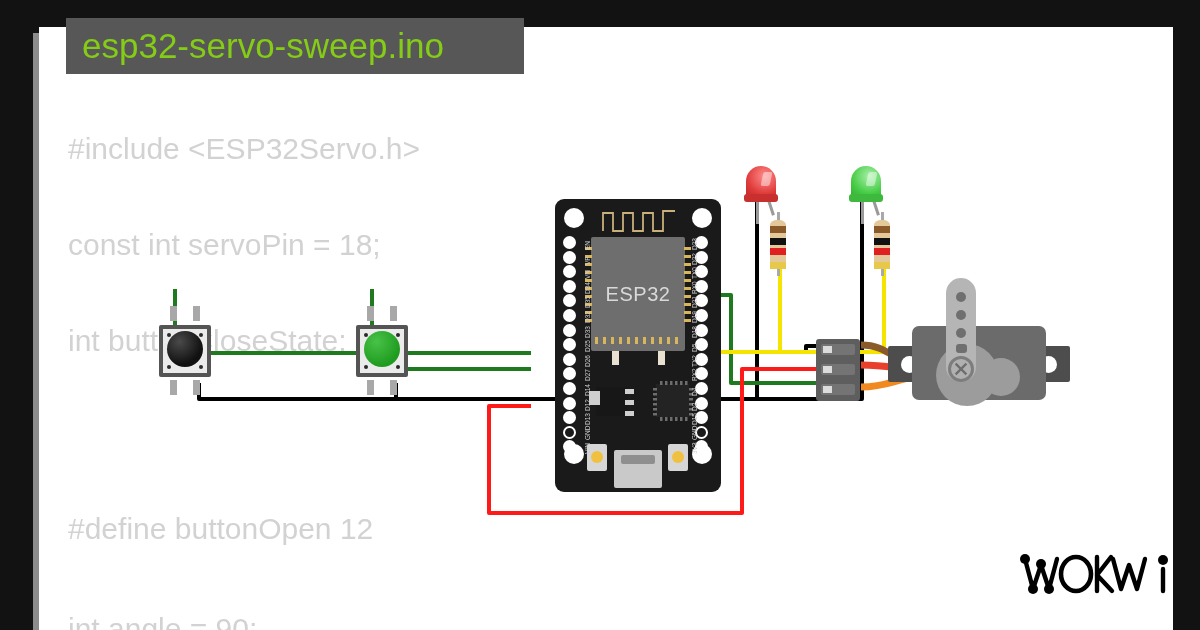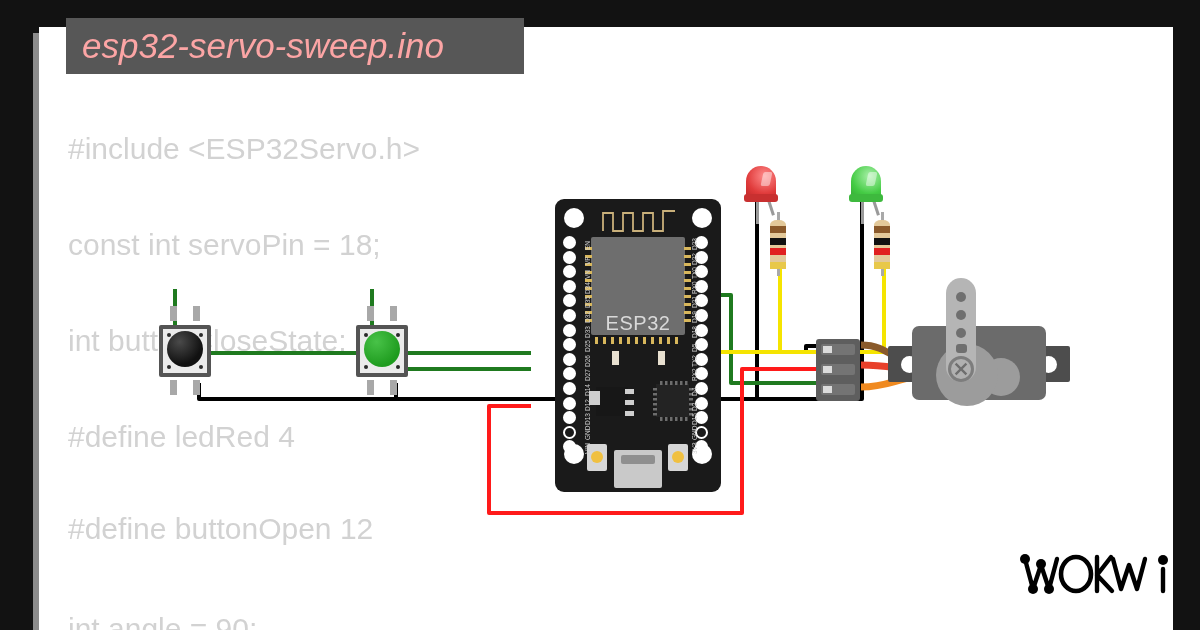--- a/index.html
+++ b/index.html
@@ -40,25 +40,24 @@
   }
 
   
   .title-banner {
     position: absolute; left: 66px; top: 18px;
     width: 458px; height: 56px;
     background: #575757;
     display: flex; align-items: center;
   }
   .title-text {
-    color: #fca5a5; font-size: 35px;
+    color: #84cc16; font-size: 35px;
     padding-left: 16px;
     font-family: "Liberation Sans", sans-serif;
     white-space: nowrap;
-    font-style: italic;
   }
 
   
   .wires { position: absolute; left: 0; top: 0; width: 1200px; height: 630px; }
 
   
   .esp32 {
     position: absolute; left: 516px; top: 172px;
     width: 166px; height: 293px;
     background: #1a1a1a;
@@ -66,23 +65,23 @@
   }
   .esp-mount {
     position: absolute; width: 20px; height: 20px;
     background: #fff; border-radius: 50%;
   }
   .esp-antenna {
     position: absolute; left: 46px; top: 8px; width: 76px; height: 25px;
   }
   .esp-shield {
     position: absolute; left: 36px; top: 38px;
-    width: 94px; height: 98px;
+    width: 94px; height: 114px;
     background: #6e6e6e; border-radius: 2px;
-    display: flex; align-items: flex-end; justify-content: center;
+    display: flex; align-items: center; justify-content: center;
   }
   .esp-shield-label {
     color: #d9d9d9; font-size: 20px; letter-spacing: 0.5px;
     font-family: "Liberation Sans", sans-serif;
   }
   .pin-pad {
     position: absolute; width: 13px; height: 13px;
     background: #fff; border-radius: 50%;
     border: 2.5px solid #fff;
   }
@@ -246,21 +245,20 @@
 <div id="root">
 
   <div class="canvas-shadow"></div>
 
   <div class="canvas">
 
     <div class="code-layer">
       <div class="code-line" style="top:107px">#include &lt;ESP32Servo.h&gt;</div>
       <div class="code-line" style="top:203px">const int servoPin = 18;</div>
       <div class="code-line" style="top:299px">int buttonCloseState;</div>
-      <div class="code-line" style="top:395px">#define ledRed 4</div>
       <div class="code-line" style="top:487px">#define buttonOpen 12</div>
       <div class="code-line" style="top:587px">int angle = 90;</div>
     </div>
 
     <svg class="wires" style="left:-39px; top:-27px;" viewBox="0 0 1200 630">
       <g fill="none" stroke-linecap="butt" stroke-linejoin="round">
 
         <path d="M 199 383 L 199 399 L 675 399" stroke="#000" stroke-width="4"></path>
 
         <path d="M 396 383 L 396 399 L 675 399" stroke="#000" stroke-width="4"></path>

